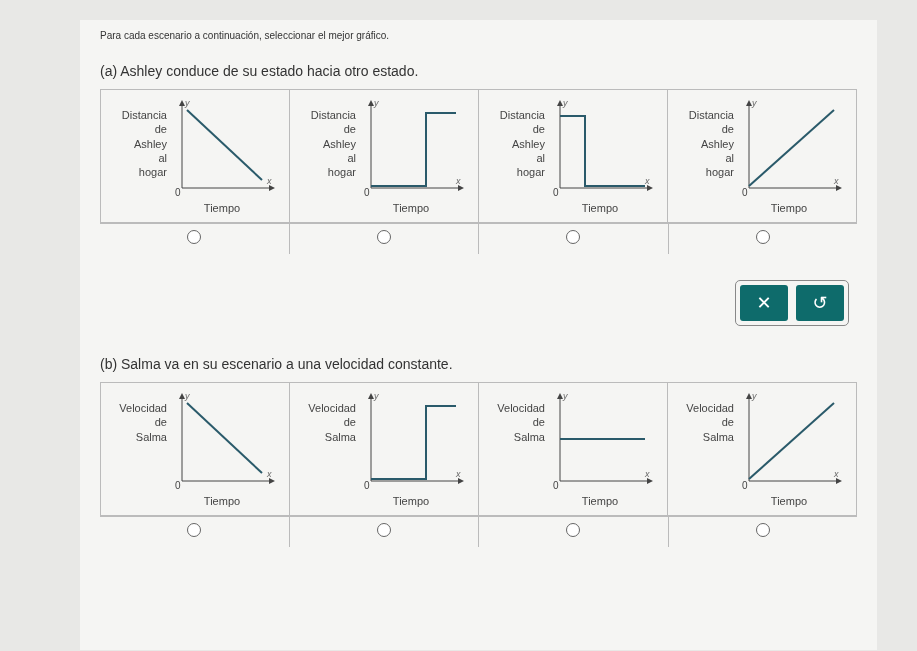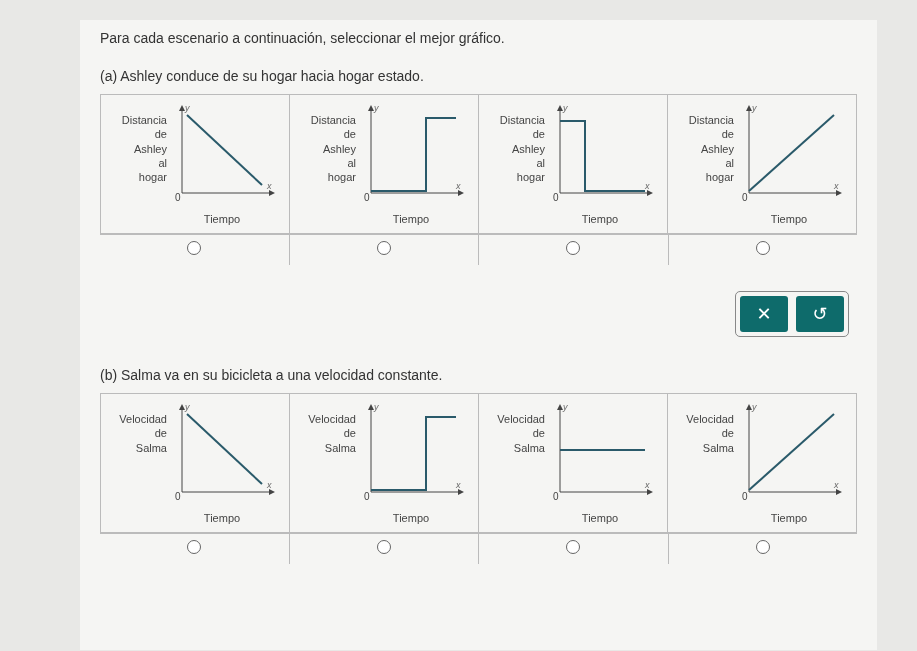--- a/index.html
+++ b/index.html
@@ -10,21 +10,21 @@
     height: 651px;
     padding: 20px 0 0 0;
   }
   .page {
     background: #f5f5f3;
     margin: 0 40px 0 80px;
     padding: 10px 20px 20px 20px;
     min-height: 630px;
   }
   .instruction {
-    font-size: 14px;
+    font-size: 10px;
     color: #333;
     margin-bottom: 22px;
   }
   .scenario {
     font-size: 14px;
     color: #333;
     margin-bottom: 10px;
   }
   .grid-row {
     border: 1px solid #bbb;
@@ -56,21 +56,21 @@
     flex-direction: column;
     align-items: center;
   }
   .svg-graph {
     width: 110px;
     height: 100px;
   }
   .xlabel {
     font-size: 11px;
     color: #444;
-    margin-top: 10px;
+    margin-top: 4px;
   }
   .radio-row {
     display: flex;
     border-top: 1px solid #bbb;
   }
   .radio-cell {
     flex: 1;
     border-right: 1px solid #bbb;
     text-align: center;
     padding: 6px;
@@ -114,21 +114,21 @@
   .axis-label-x { font-size:9px; font-style:italic; fill:#666; }
   .zero-lbl { font-size:10px; fill:#444; }
 </style>
 </head>
 <body>
 
 <div class="page">
 
   <p class="instruction">Para cada escenario a continuación, seleccionar el mejor gráfico.</p>
 
-  <p class="scenario">(a) Ashley conduce de su hogar hacia hogar estado.</p>
+  <p class="scenario">(a) Ashley conduce de su estado hacia otro estado.</p>
 
   <div class="grid-row">
     <div class="cell">
       <div class="graph-area">
         <div class="ylabel">Distancia<br>de<br>Ashley<br>al<br>hogar</div>
         <div class="graph-box">
           <svg class="svg-graph" viewBox="0 0 110 100">
             <text x="18" y="8" class="axis-label-y">y</text>
             <line x1="15" y1="5" x2="15" y2="90" stroke="#444"></line>
             <polygon points="15,2 12,8 18,8" fill="#444"></polygon>
@@ -208,21 +208,21 @@
     <div class="btn-wrap">
       <button class="btn">
         <span>✕</span>
       </button>
       <button class="btn">
         <span>↺</span>
       </button>
     </div>
   </div>
 
-  <p class="scenario">(b) Salma va en su bicicleta a una velocidad constante.</p>
+  <p class="scenario">(b) Salma va en su escenario a una velocidad constante.</p>
 
   <div class="grid-row">
     <div class="cell">
       <div class="graph-area">
         <div class="ylabel">Velocidad<br>de<br>Salma</div>
         <div class="graph-box">
           <svg class="svg-graph" viewBox="0 0 110 100">
             <text x="18" y="8" class="axis-label-y">y</text>
             <line x1="15" y1="5" x2="15" y2="90" stroke="#444"></line>
             <polygon points="15,2 12,8 18,8" fill="#444"></polygon>

